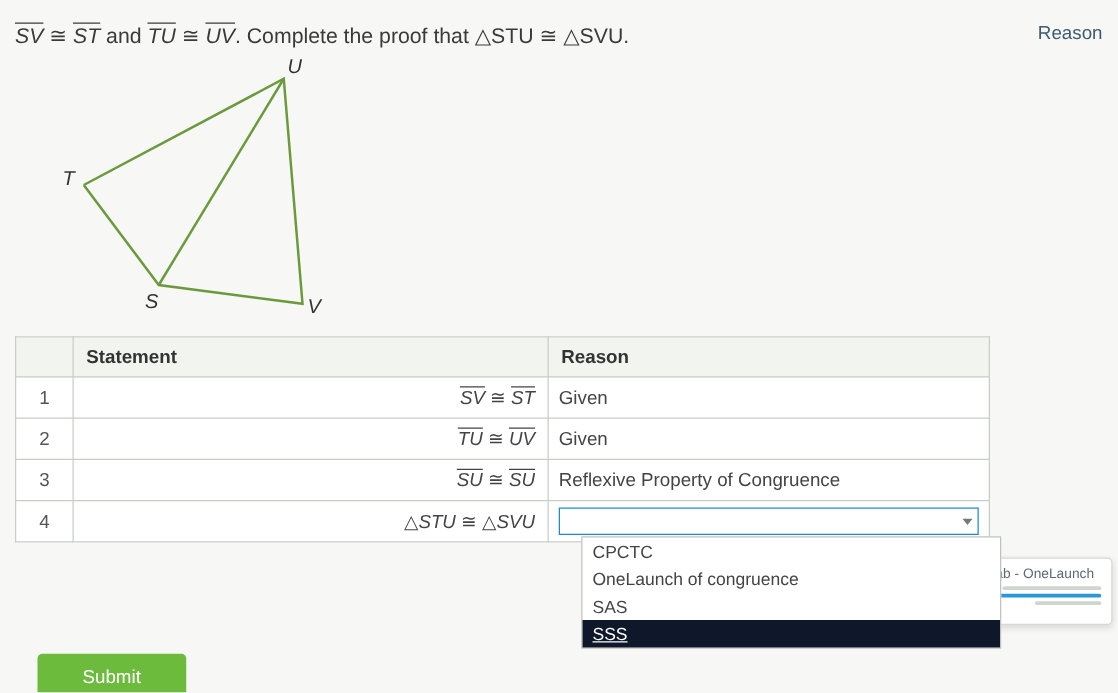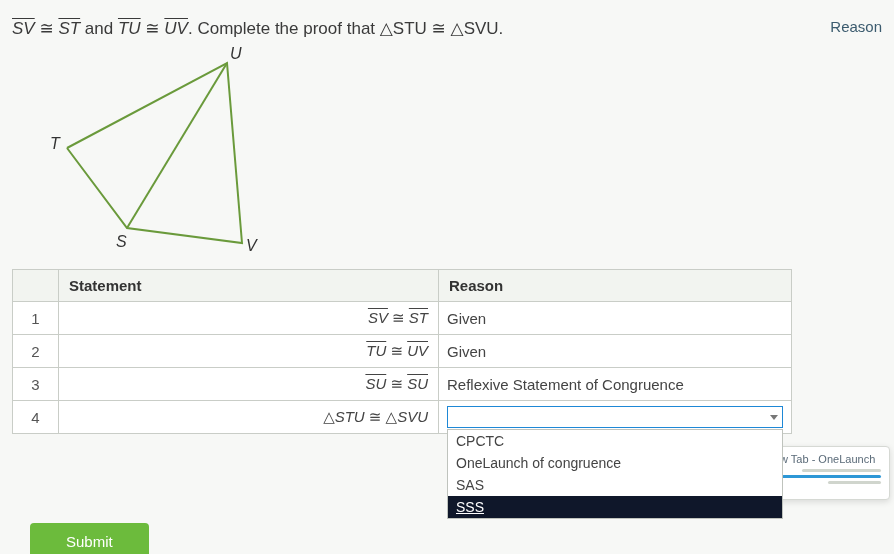--- a/index.html
+++ b/index.html
@@ -89,21 +89,21 @@
     }
     .reason-select::after {
       content: "";
       width: 0; height: 0;
       border-left: 4px solid transparent;
       border-right: 4px solid transparent;
       border-top: 5px solid #777;
     }
     .dropdown {
       position: absolute;
-      left: 0; top: 23px;
+      left: 18px; top: 23px;
       width: 100%;
       background: #fff;
       border: 1px solid #bfc3bd;
       z-index: 20;
       font-size: 14px;
     }
     .dropdown-opt {
       padding: 3px 8px;
       color: #444;
       cursor: pointer;
@@ -199,21 +199,21 @@
         <td class="reason">Given</td>
       </tr>
       <tr>
         <td class="num">2</td>
         <td class="stmt"><span class="seg">TU</span> ≅ <span class="seg">UV</span></td>
         <td class="reason">Given</td>
       </tr>
       <tr>
         <td class="num">3</td>
         <td class="stmt"><span class="seg">SU</span> ≅ <span class="seg">SU</span></td>
-        <td class="reason">Reflexive Statement of Congruence</td>
+        <td class="reason">Reflexive Property of Congruence</td>
       </tr>
       <tr>
         <td class="num">4</td>
         <td class="stmt">△<i>STU</i> ≅ △<i>SVU</i></td>
         <td class="reason">
           <div class="reason-select-wrap">
             <div class="reason-select"></div>
             <div class="dropdown">
               <div class="dropdown-opt">CPCTC</div>
               <div class="dropdown-opt">OneLaunch of congruence</div>

